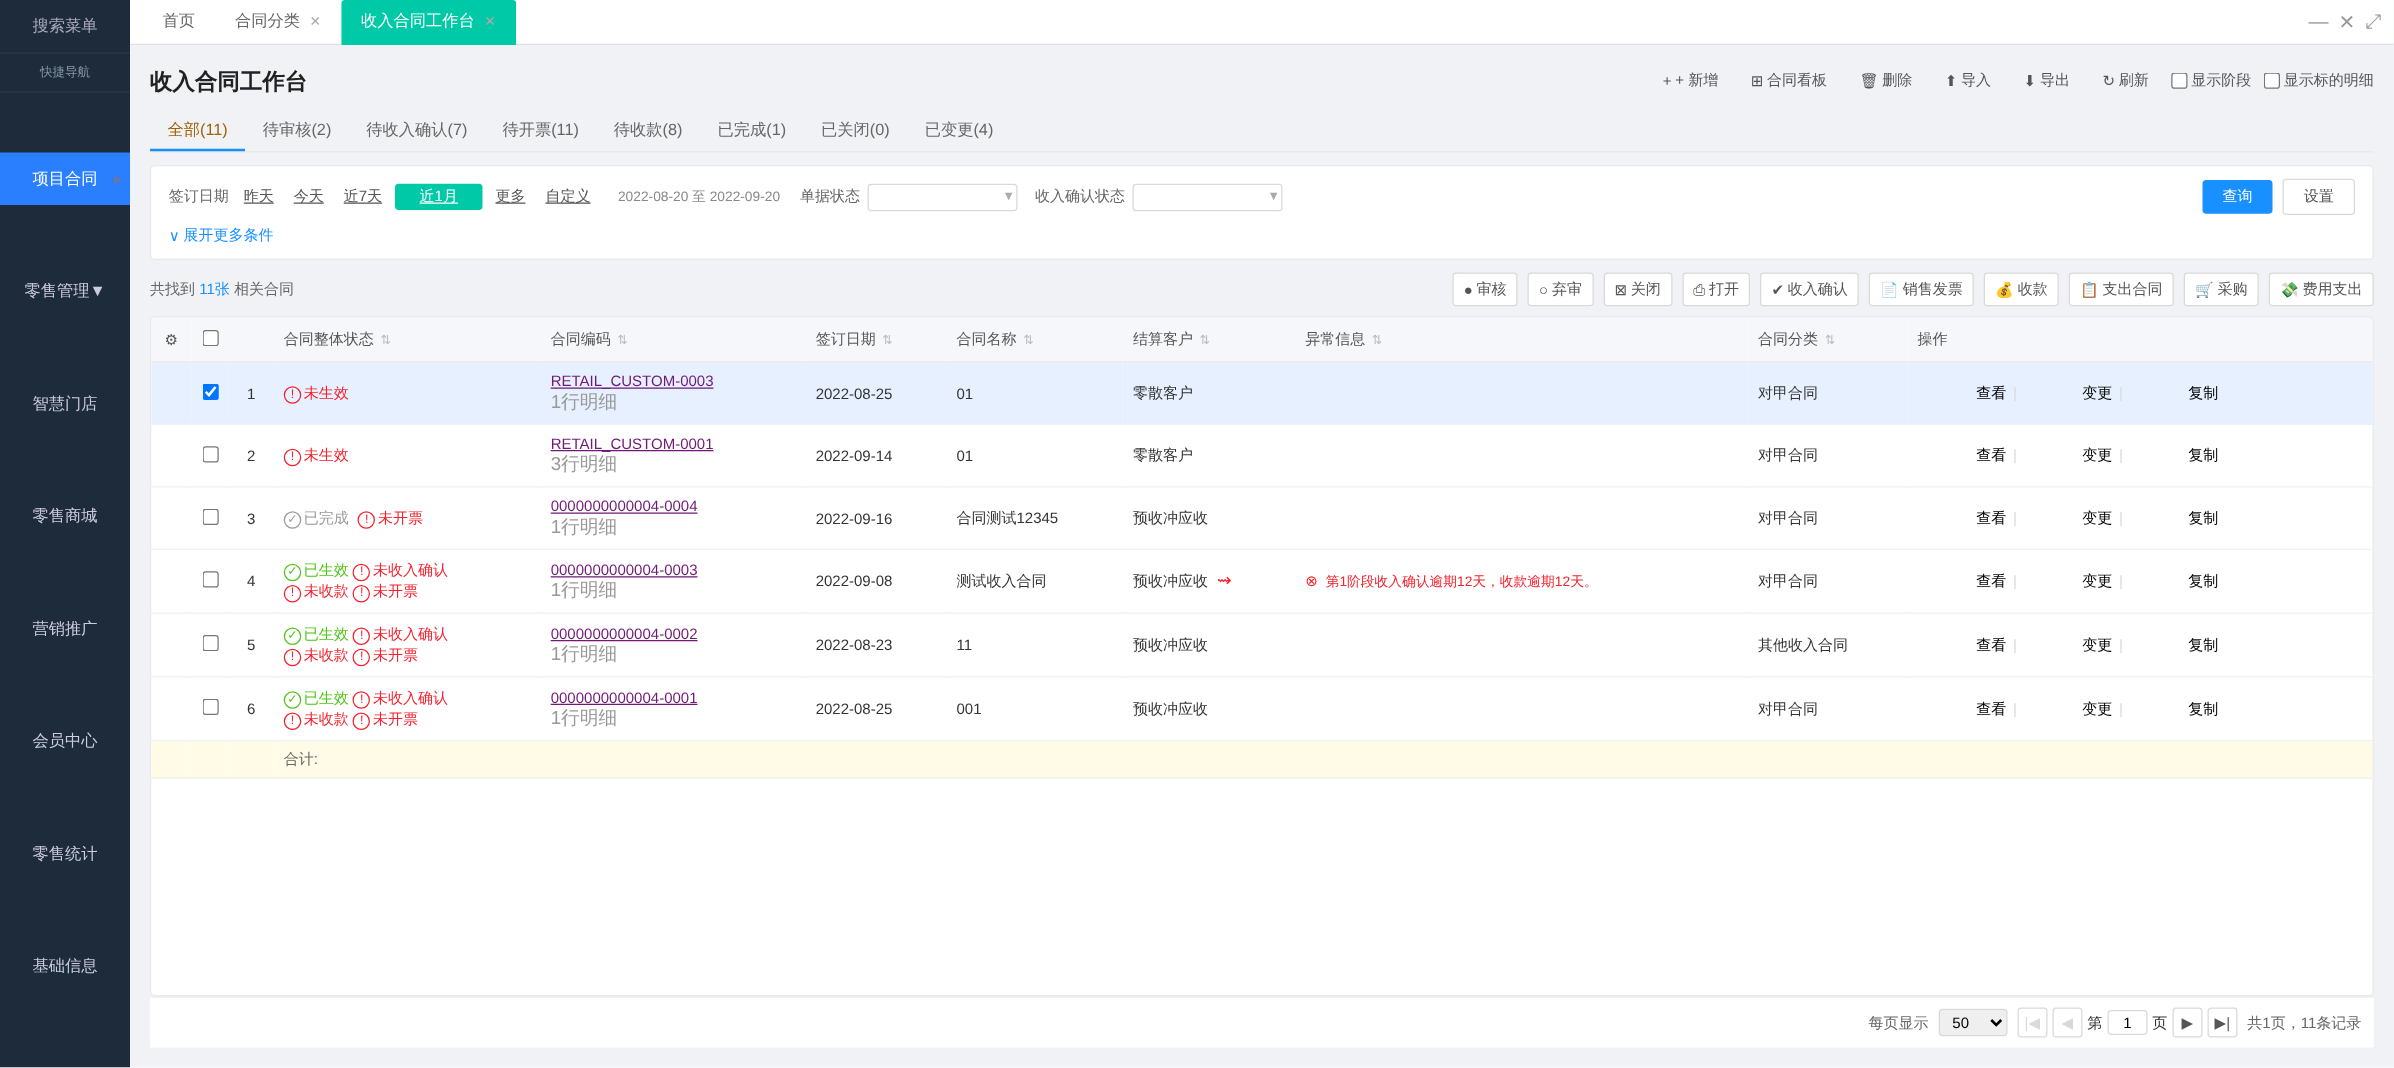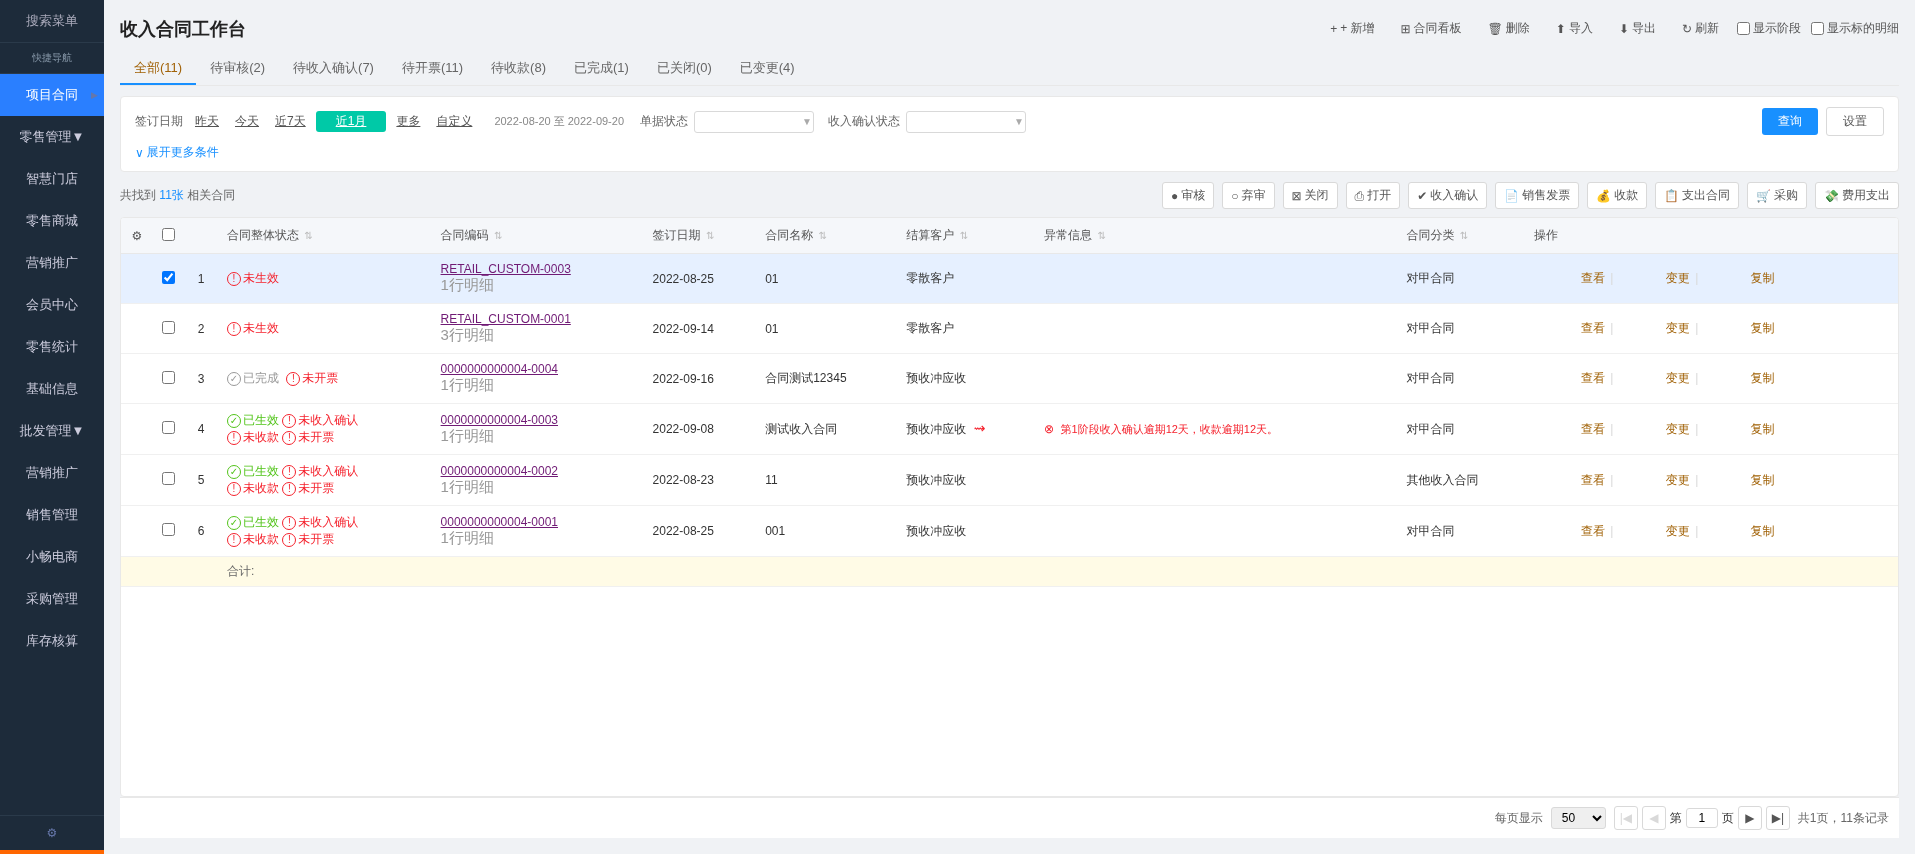--- a/index.html
+++ b/index.html
@@ -2,21 +2,21 @@
 <html><head>
   <meta charset="utf-8">
   <style>
     * { box-sizing: border-box; margin: 0; padding: 0; }
     body { font-family: 'Microsoft YaHei', Arial, sans-serif; font-size: 12px; background: #f0f2f5; color: #333; height: 854px; overflow: hidden; display: flex; }
 
     
     .sidebar { width: 104px; background: #1d2b3a; height: 100%; display: flex; flex-direction: column; flex-shrink: 0; }
     .sidebar-search { padding: 12px 8px; color: #aab; font-size: 13px; cursor: pointer; text-align: center; border-bottom: 1px solid #2a3a4a; }
     .sidebar-nav { padding: 8px 8px; color: #8899aa; font-size: 10px; text-align: center; border-bottom: 1px solid #2a3a4a; }
-    .sidebar-item { padding: 12px 8px; color: #ccd; font-size: 13px; text-align: center; cursor: pointer; position: relative; }
+    .sidebar-item { padding: 12px 8px; color: #ccd; font-size: 13px; text-align: center; cursor: pointer; position: relative; margin-top: 48px; }
     .sidebar-item.active { background: #2a7fff; color: #fff; }
     .sidebar-item.has-arrow::after { content: '▶'; position: absolute; right: 6px; top: 50%; transform: translateY(-50%); font-size: 9px; color: #6677aa; }
     .sidebar-item.has-arrow-down::after { content: '▼'; }
     .sidebar-bottom { margin-top: auto; padding: 10px 8px; text-align: center; color: #6677aa; cursor: pointer; border-top: 1px solid #2a3a4a; }
     .sidebar-orange-bar { height: 4px; background: #ff6600; }
 
     
     .main { flex: 1; display: flex; flex-direction: column; overflow: hidden; }
 
     
@@ -70,21 +70,21 @@
     thead tr { background: #f5f7fa; }
     thead th { padding: 9px 8px; text-align: left; color: #555; font-weight: 500; border-bottom: 1px solid #e8e8e8; white-space: nowrap; }
     tbody tr { border-bottom: 1px solid #f0f0f0; }
     tbody tr.selected { background: #e6f0ff; }
     tbody td { padding: 8px 8px; vertical-align: middle; }
     .status-red { color: #f5222d; }
     .status-green { color: #52c41a; }
     .status-gray { color: #999; }
     .link-text { color: #701a75; cursor: pointer; text-decoration: underline; font-size: 12px; }
     .sub-text { font-size: 15px; color: #999; }
-    .op-btn { color: #a16207; cursor: pointer; font-size: 12px; margin-left: 47px; }
+    .op-btn { color: #000000; cursor: pointer; font-size: 12px; margin-left: 47px; }
     .op-sep { color: #d9d9d9; margin: 0 2px; }
     .warning-text { color: #f5222d; font-size: 11px; }
     .warning-icon { color: #f5222d; margin-right: 3px; }
     input[type=checkbox] { cursor: pointer; }
     .sort-icon { color: #bbb; font-size: 10px; margin-left: 2px; }
     .tfoot-row { background: #fffbe6; }
     .tfoot-row td { padding: 6px 8px; font-size: 12px; color: #666; }
 
     
     .pagination { display: flex; align-items: center; justify-content: flex-end; padding: 8px 10px; background: #fff; border-top: 1px solid #e8e8e8; font-size: 12px; gap: 8px; }
@@ -120,20 +120,30 @@
   <div class="sidebar-item">销售管理</div>
   <div class="sidebar-item">小畅电商</div>
   <div class="sidebar-item">采购管理</div>
   <div class="sidebar-item">库存核算</div>
   <div class="sidebar-bottom">⚙</div>
   <div class="sidebar-orange-bar"></div>
 </div>
 
 <div class="main">
 
+  <div class="top-tabs">
+    <div class="top-tab">首页</div>
+    <div class="top-tab">合同分类 <span class="top-tab-close">✕</span></div>
+    <div class="top-tab active">收入合同工作台 <span class="top-tab-close">✕</span></div>
+    <div class="top-right-controls">
+      <span>—</span>
+      <span>✕</span>
+      <span>⤢</span>
+    </div>
+  </div>
 
   <div class="content-area">
 
     <div class="page-header">
       <div class="page-title">收入合同工作台</div>
       <div class="header-actions">
         <button class="btn-action">
           <span>+</span>
           <span>+ 新增</span>
         </button>

